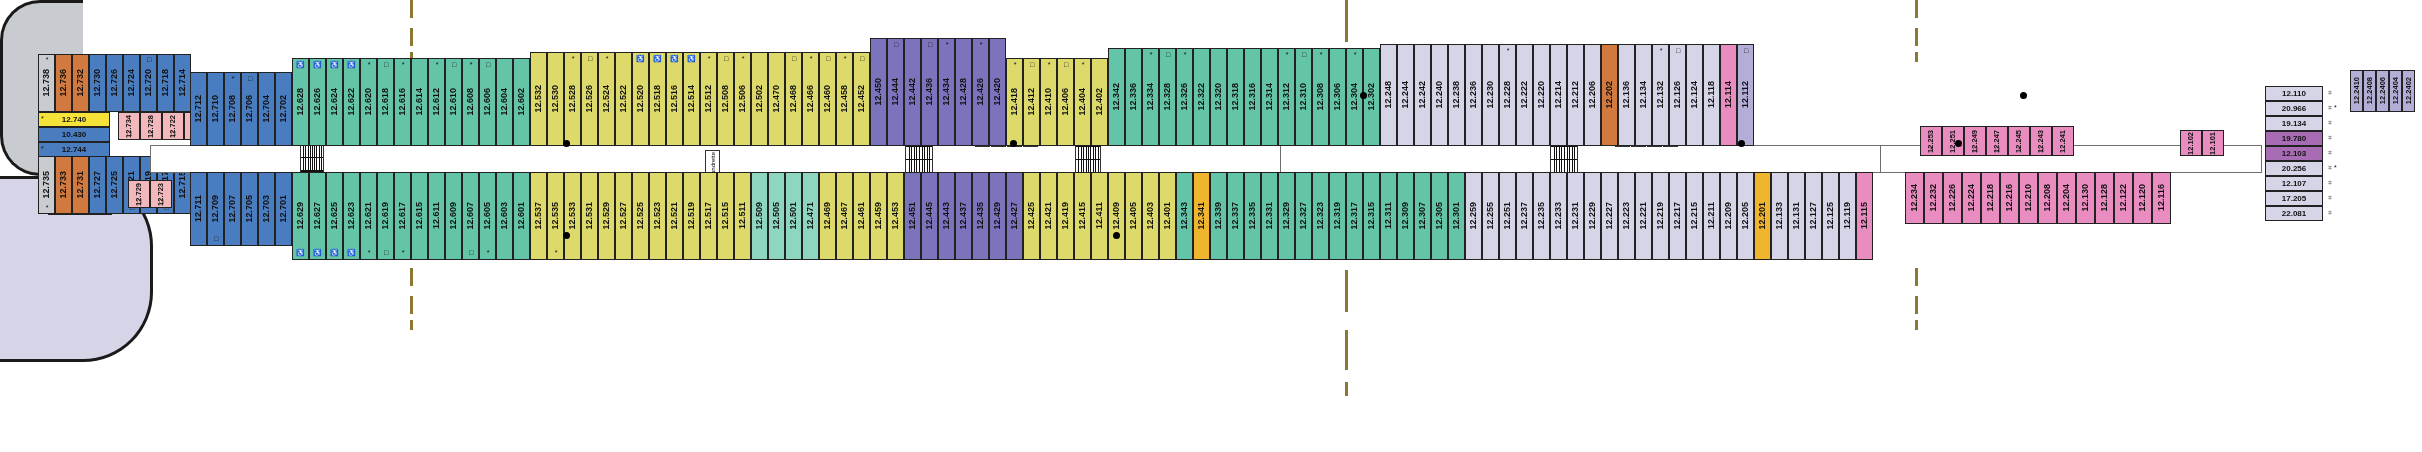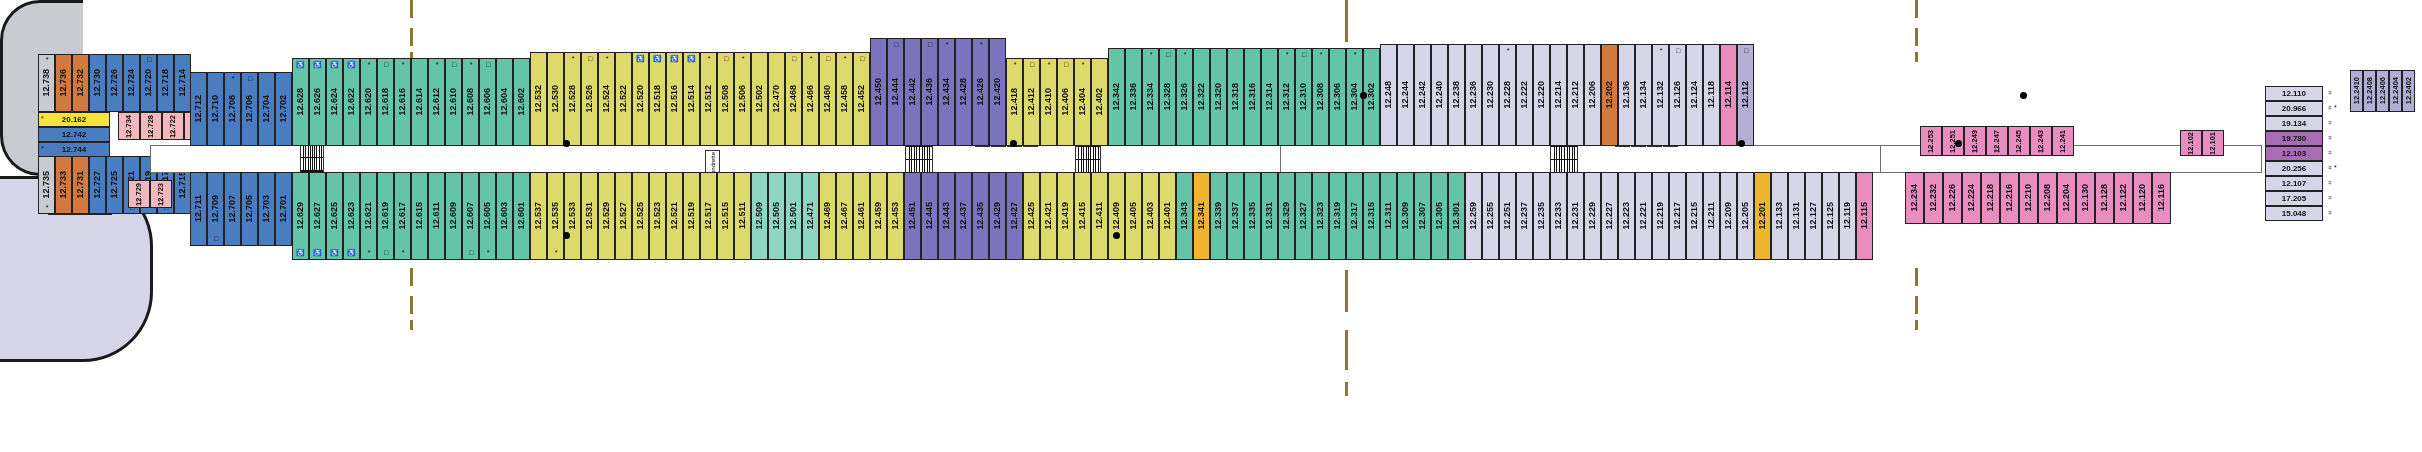--- a/index.html
+++ b/index.html
@@ -87,25 +87,25 @@
       <span>12.720</span>
     </div>
     <div class="mark" style="left: 144.5px; top: 56px; width: 9px; text-align: center;">□</div>
     <div class="cab" style="left: 157px; top: 54px; width: 17px; height: 58px; background: rgb(74, 124, 192);">
       <span>12.718</span>
     </div>
     <div class="cab" style="left: 174px; top: 54px; width: 17px; height: 58px; background: rgb(74, 124, 192);">
       <span>12.714</span>
     </div>
     <div class="cab horiz" style="left: 38px; top: 112px; width: 72px; height: 15px; background: rgb(245, 227, 58);">
-      <span>20.162</span>
+      <span>12.740</span>
     </div>
     <div class="mark" style="left: 41px; top: 115px;">*</div>
     <div class="cab horiz" style="left: 38px; top: 127px; width: 72px; height: 15px; background: rgb(74, 124, 192);">
-      <span>12.742</span>
+      <span>10.430</span>
     </div>
     <div class="cab horiz" style="left: 38px; top: 142px; width: 72px; height: 15px; background: rgb(74, 124, 192);">
       <span>12.744</span>
     </div>
     <div class="mark" style="left: 41px; top: 145px;">*</div>
     <div class="cab horiz" style="left: 38px; top: 157px; width: 72px; height: 15px; background: rgb(74, 124, 192);">
       <span>12.741</span>
     </div>
     <div class="mark" style="left: 41px; top: 160px;">*</div>
     <div class="cab horiz" style="left: 38px; top: 172px; width: 72px; height: 15px; background: rgb(74, 124, 192);">
@@ -1091,21 +1091,21 @@
     <div class="mark" style="left: 2328px; top: 164px;">⌗ *</div>
     <div class="cab horiz" style="left: 2265px; top: 176px; width: 58px; height: 15px; background: rgb(214, 213, 232);">
       <span>12.107</span>
     </div>
     <div class="mark" style="left: 2328px; top: 179px;">⌗</div>
     <div class="cab horiz" style="left: 2265px; top: 191px; width: 58px; height: 15px; background: rgb(214, 213, 232);">
       <span>17.205</span>
     </div>
     <div class="mark" style="left: 2328px; top: 194px;">⌗</div>
     <div class="cab horiz" style="left: 2265px; top: 206px; width: 58px; height: 15px; background: rgb(214, 213, 232);">
-      <span>15.048</span>
+      <span>22.081</span>
     </div>
     <div class="mark" style="left: 2328px; top: 209px;">⌗</div>
     <div class="cab small" style="left: 2180px; top: 130px; width: 22px; height: 26px; background: rgb(233, 140, 192);">
       <span>12.102</span>
     </div>
     <div class="cab small" style="left: 2202px; top: 130px; width: 22px; height: 26px; background: rgb(233, 140, 192);">
       <span>12.101</span>
     </div>
     <div class="cab small" style="left: 2350px; top: 70px; width: 13px; height: 42px; background: rgb(179, 174, 214);">
       <span>12.2410</span>

